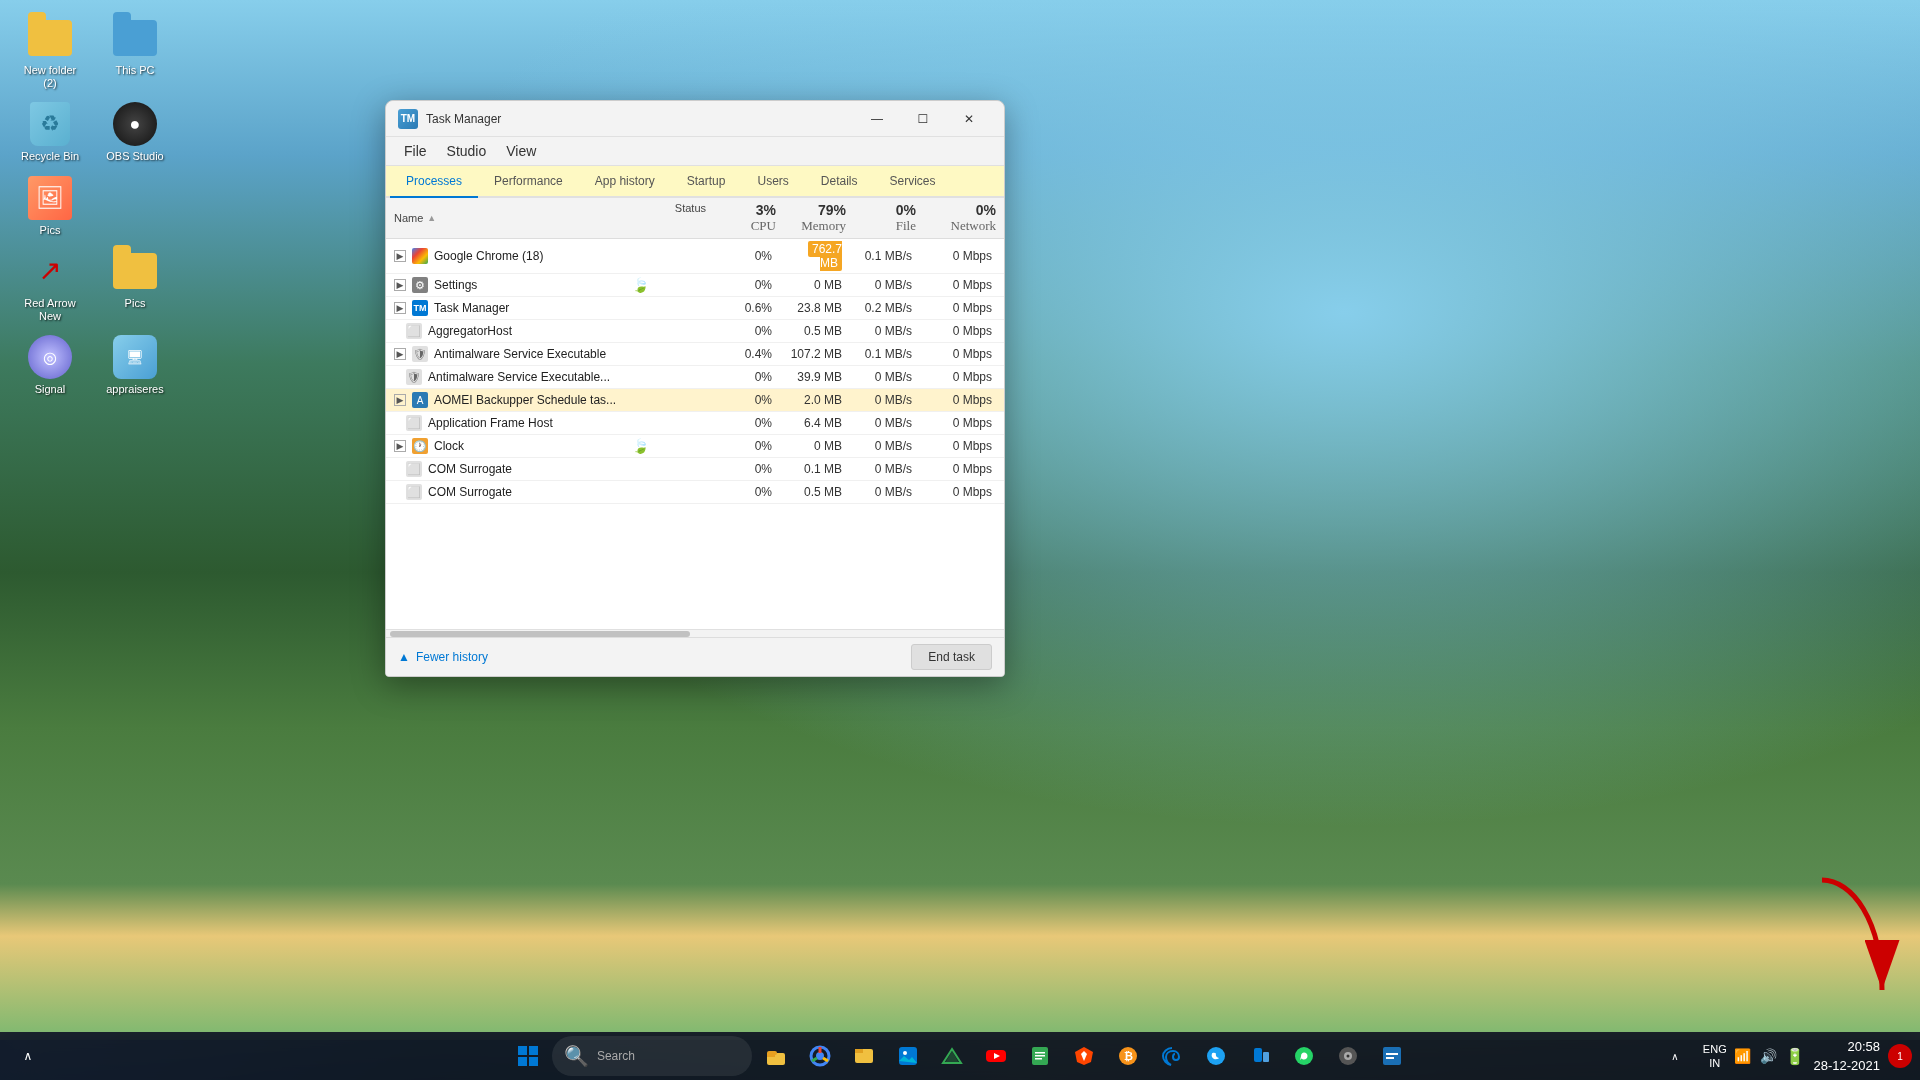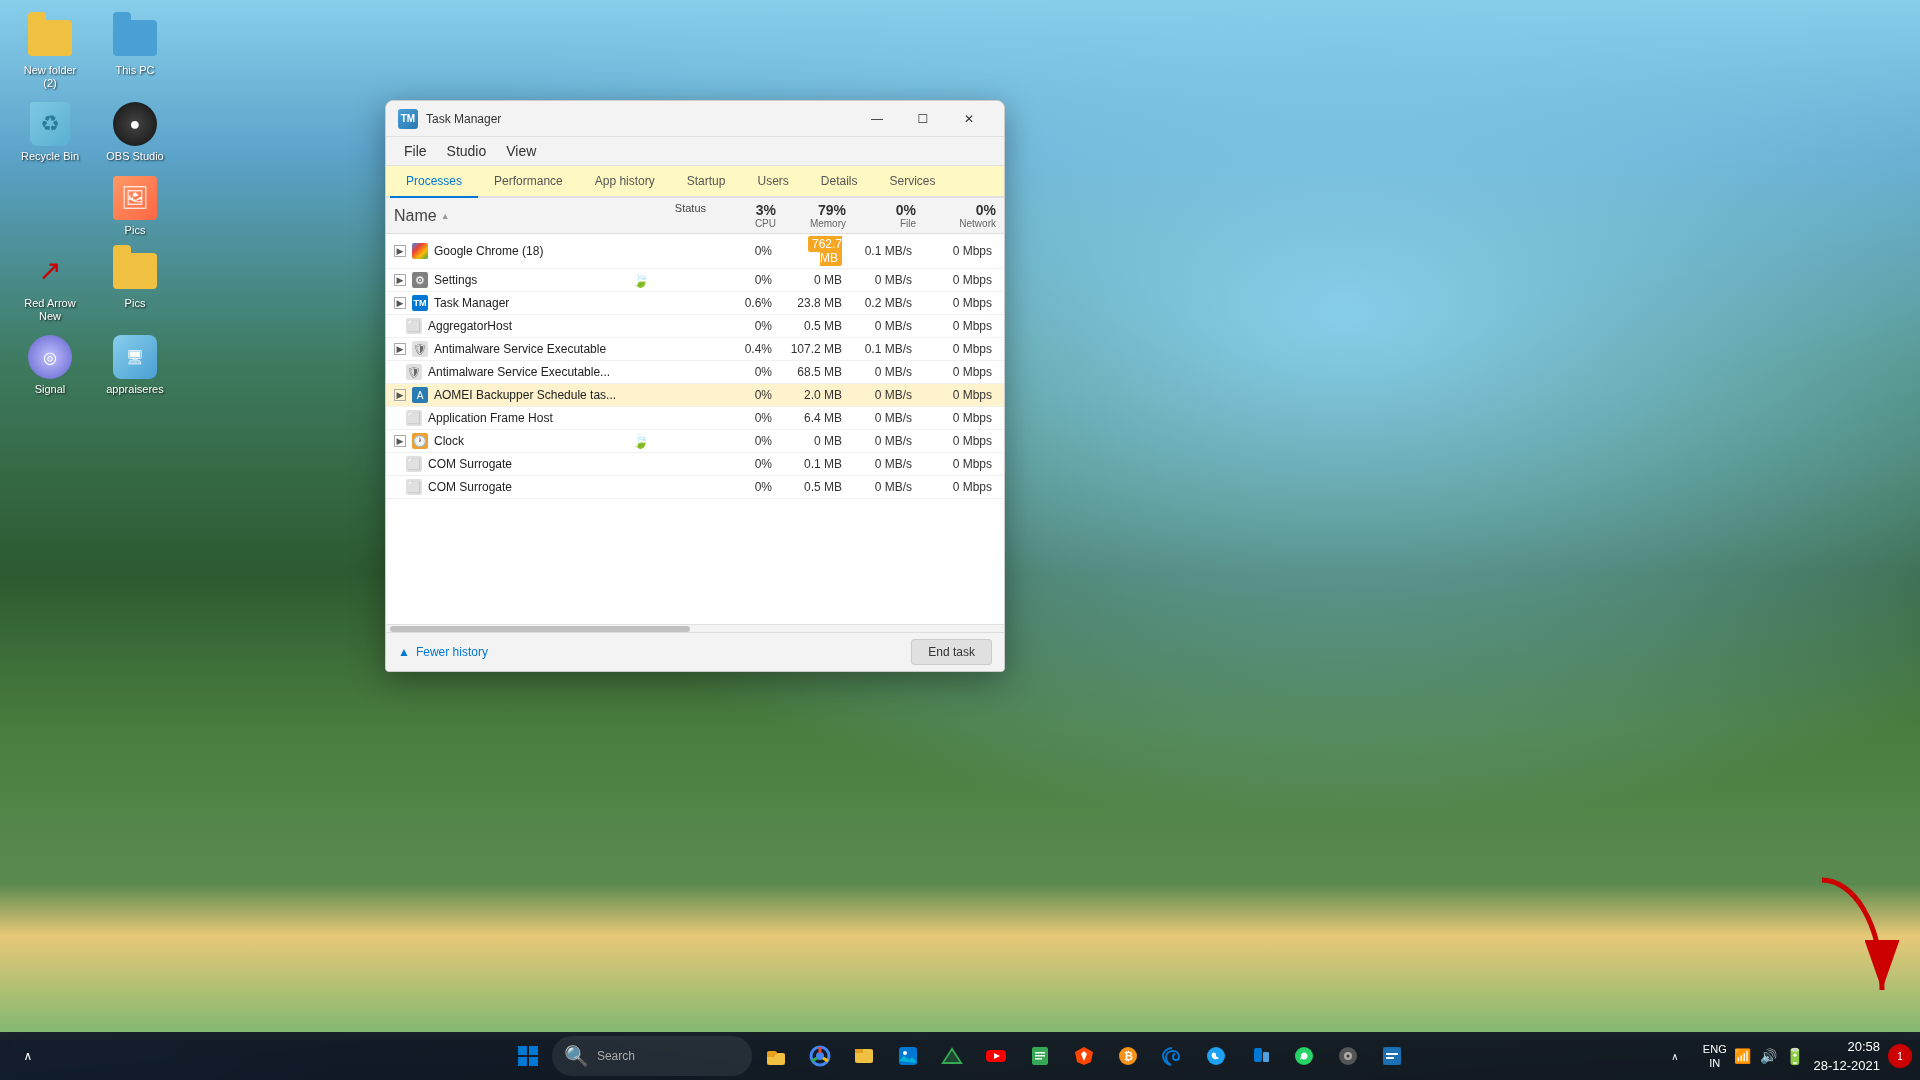--- a/index.html
+++ b/index.html
@@ -259,22 +259,23 @@
       font-size: 11px;
       color: #444;
     }
 
     .col-pct {
       font-size: 14px;
       font-weight: 600;
       color: #333;
     }
     .col-sublabel {
-      font-size: 10px;
+      font-size: 13px;
       color: #666;
+      font-family: Liberation Serif, serif;
     }
 
     
     .table-body {
       height: 390px;
       overflow-y: auto;
       overflow-x: hidden;
       background: white;
     }
 
@@ -511,21 +512,21 @@
     .battery-icon {
       font-size: 16px;
     }
   </style>
 </head>
 <body>
 
 <div class="desktop">
   <div class="bg-mountains"></div>
 
-  <div style="position:absolute; top:10px; left:10px; display:flex; flex-direction:column; gap:2px;align-items:flex-end;">
+  <div style="position:absolute; top:10px; left:10px; display:flex; flex-direction:column; gap:2px;">
 
     <div style="display:flex; gap:5px;">
       <div class="desktop-icon">
         <div class="icon-img">
           <div class="folder-icon"></div>
         </div>
         <div class="icon-label">New folder<br>(2)</div>
       </div>
       <div class="desktop-icon">
         <div class="icon-img">
@@ -615,21 +616,21 @@
       <span class="tab">Performance</span>
       <span class="tab">App history</span>
       <span class="tab">Startup</span>
       <span class="tab">Users</span>
       <span class="tab">Details</span>
       <span class="tab">Services</span>
     </div>
 
     <div class="table-header">
       <div style="display:flex; align-items:center; padding-left:8px; cursor:pointer;">
-        <span style="font-size:16px; color:#444;">Name</span>
+        <span style="font-size:11px; color:#444;">Name</span>
         <span style="font-size:9px; color:#999; margin-left:4px;">▲</span>
       </div>
       <div class="col-sort-btn">
         <span>Status</span>
       </div>
       <div class="col-sort-btn">
         <span class="col-pct">3%</span>
         <span class="col-sublabel">CPU</span>
       </div>
       <div class="col-sort-btn">
@@ -718,21 +719,21 @@
         <div class="cell-value">0 Mbps</div>
       </div>
 
       <div class="process-row">
         <div class="process-name">
           <div class="proc-icon default">🛡</div>
           <span>Antimalware Service Executable...</span>
         </div>
         <div class="cell-status"></div>
         <div class="cell-value">0%</div>
-        <div class="cell-value">68.5 MB</div>
+        <div class="cell-value">39.9 MB</div>
         <div class="cell-value">0 MB/s</div>
         <div class="cell-value">0 Mbps</div>
       </div>
 
       <div class="process-row highlighted">
         <div class="process-name expandable">
           <div class="expand-btn">▶</div>
           <div class="proc-icon default" style="background:#2a7ab4; color:white; font-size:10px;">A</div>
           <span>AOMEI Backupper Schedule tas...</span>
         </div>

